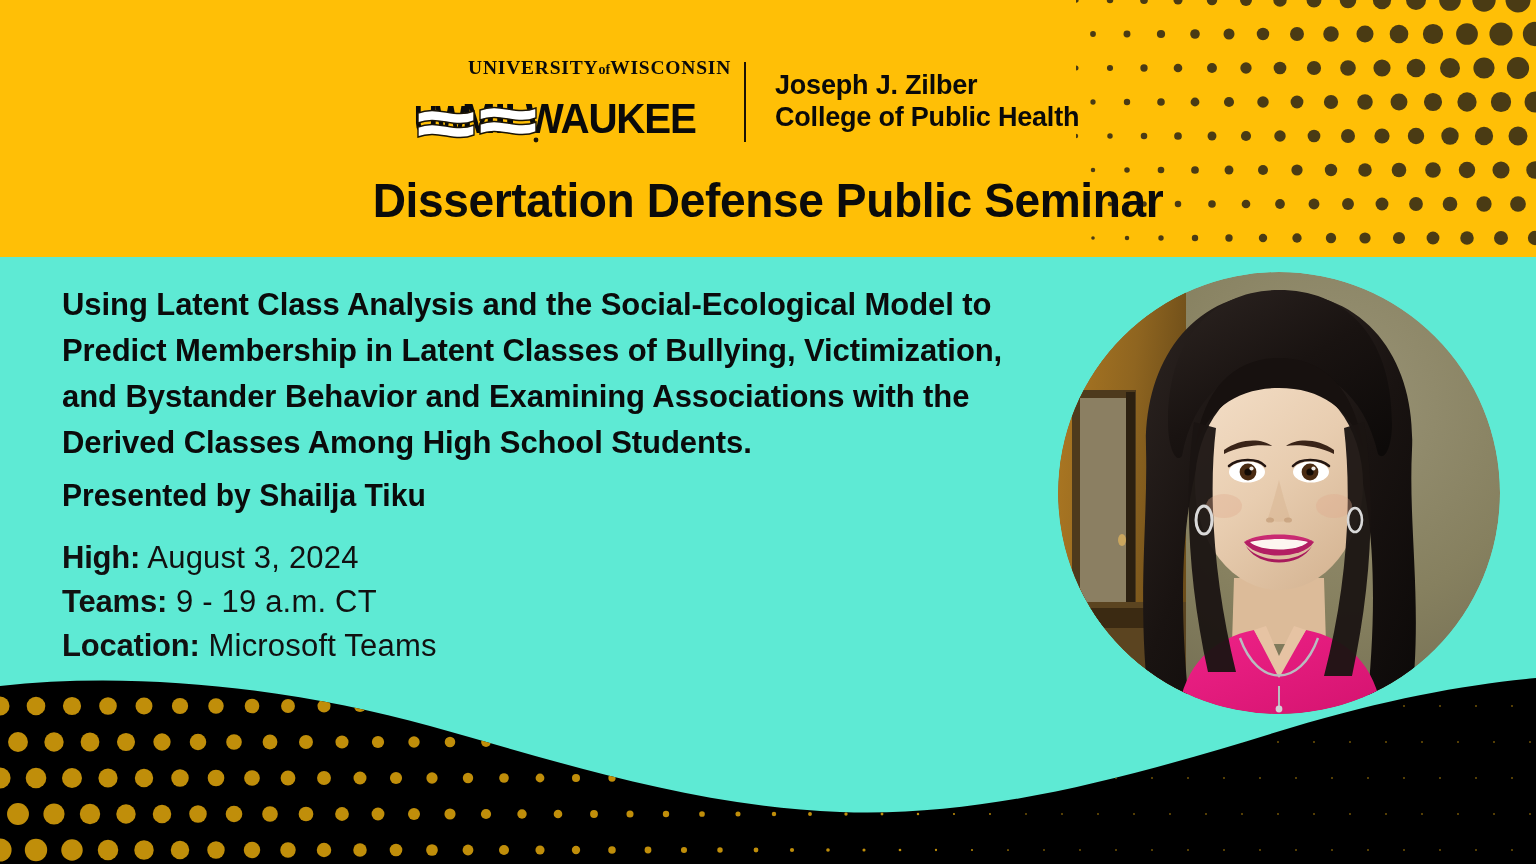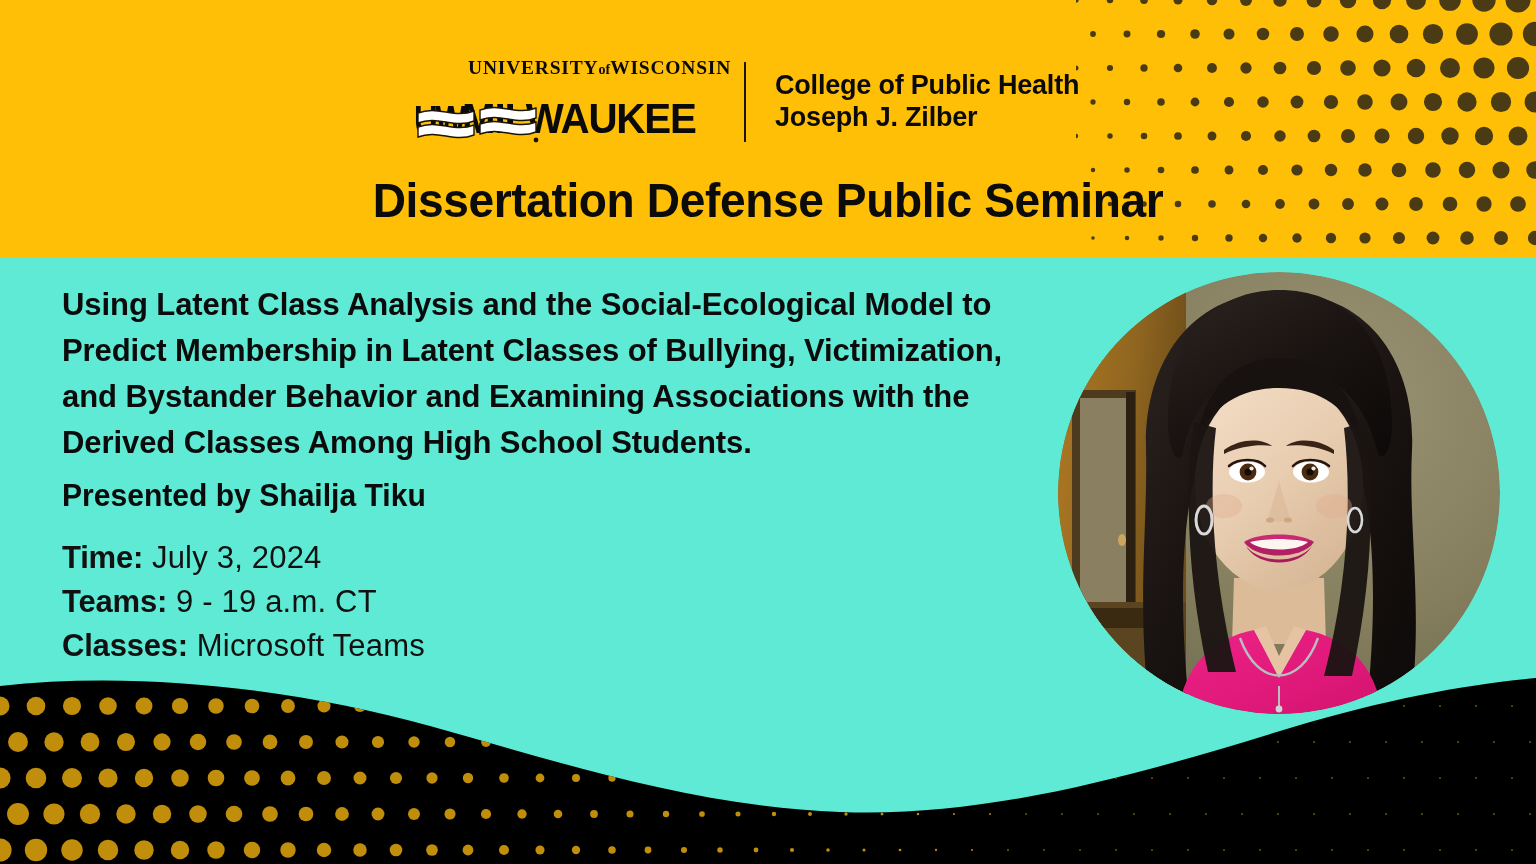--- a/index.html
+++ b/index.html
@@ -424,44 +424,44 @@
         <path d="M2 23 C22 15, 38 29, 58 21 L58 31 C38 39, 22 25, 2 33 Z" fill="#ffffff" stroke="#1b1405" stroke-width="1.4"></path>
         <path d="M64 6 C84 -2, 100 12, 120 4 L120 14 C100 22, 84 8, 64 16 Z" fill="#ffffff" stroke="#1b1405" stroke-width="1.4"></path>
         <path d="M64 20 C84 12, 100 26, 120 18 L120 28 C100 36, 84 22, 64 30 Z" fill="#ffffff" stroke="#1b1405" stroke-width="1.4"></path>
         <circle cx="120" cy="36" r="2.4" fill="#1b1405"></circle>
       </svg>
     </div>
 
     <div class="header-divider"></div>
 
     <div class="college-name">
+      <div>Joseph J. Zilber</div>
       <div>College of Public Health</div>
-      <div>Joseph J. Zilber</div>
     </div>
 
     <div class="seminar-title">Dissertation Defense Public Seminar</div>
   </div>
 
   <div class="body-area">
 
     <div class="talk-title">Using Latent Class Analysis and the Social-Ecological Model to Predict Membership in Latent Classes of Bullying, Victimization, and Bystander Behavior and Examining Associations with the Derived Classes Among High School Students.</div>
 
     <div class="presenter">Presented by Shailja Tiku</div>
 
     <div class="details">
       <div class="row">
-        <span class="lbl">Time:</span>
-        <span class="val">July 3, 2024</span>
+        <span class="lbl">High:</span>
+        <span class="val">August 3, 2024</span>
       </div>
       <div class="row">
         <span class="lbl">Teams:</span>
         <span class="val">9 - 19 a.m. CT</span>
       </div>
       <div class="row">
-        <span class="lbl">Classes:</span>
+        <span class="lbl">Location:</span>
         <span class="val">Microsoft Teams</span>
       </div>
     </div>
   </div>
 
   <div class="portrait">
     <svg width="442" height="442" viewBox="0 0 442 442" aria-hidden="true">
       <defs>
         <radialGradient id="wallg" cx="0.62" cy="0.30" r="0.85">
           <stop offset="0%" stop-color="#9a9477"></stop>

